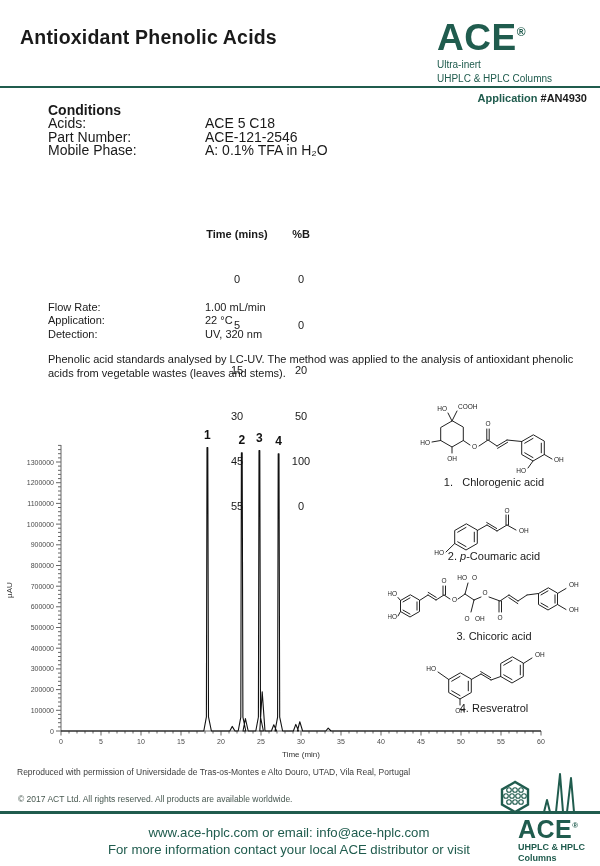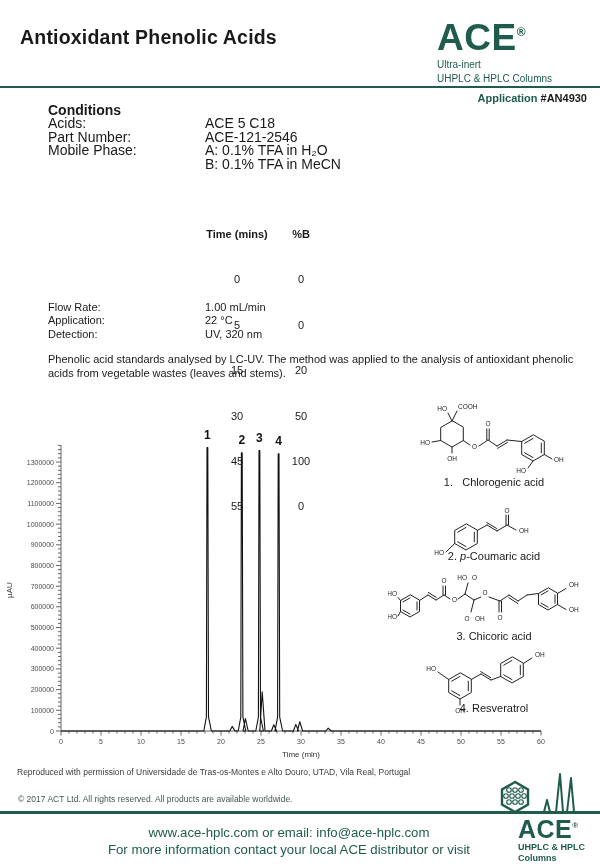--- a/index.html
+++ b/index.html
@@ -72,21 +72,20 @@
 
 <div class="abs app-number">
   <span class="green">Application </span><span>#AN4930</span>
 </div>
 
 <div class="abs cond">
   <div class="hd">Conditions</div>
   <div class="crow"><span class="lbl">Acids:</span><span>ACE 5 C18</span></div>
   <div class="crow"><span class="lbl">Part Number:</span><span>ACE-121-2546</span></div>
   <div class="crow"><span class="lbl">Mobile Phase:</span><span>A: 0.1% TFA in H₂O</span></div>
-  <div class="crow"><span class="lbl"></span><span>B: 0.1% TFA in MeCN</span></div>
 </div>
 
 <div class="abs gtable">
   <div class="hdr"><span class="c1">Time (mins)</span><span class="c2">%B</span></div>
   <div><span class="c1">0</span><span class="c2">0</span></div>
   <div><span class="c1">5</span><span class="c2">0</span></div>
   <div><span class="c1">15</span><span class="c2">20</span></div>
   <div><span class="c1">30</span><span class="c2">50</span></div>
   <div><span class="c1">45</span><span class="c2">100</span></div>
   <div><span class="c1">55</span><span class="c2">0</span></div>

